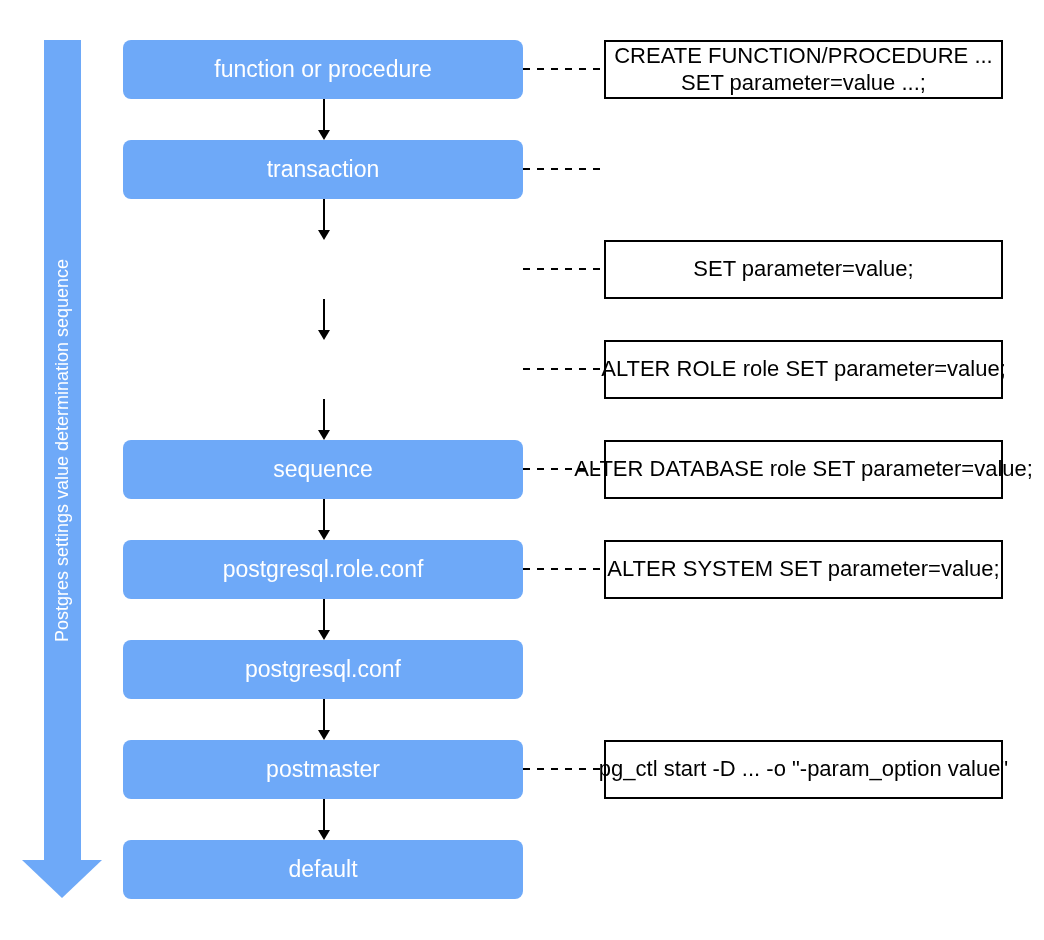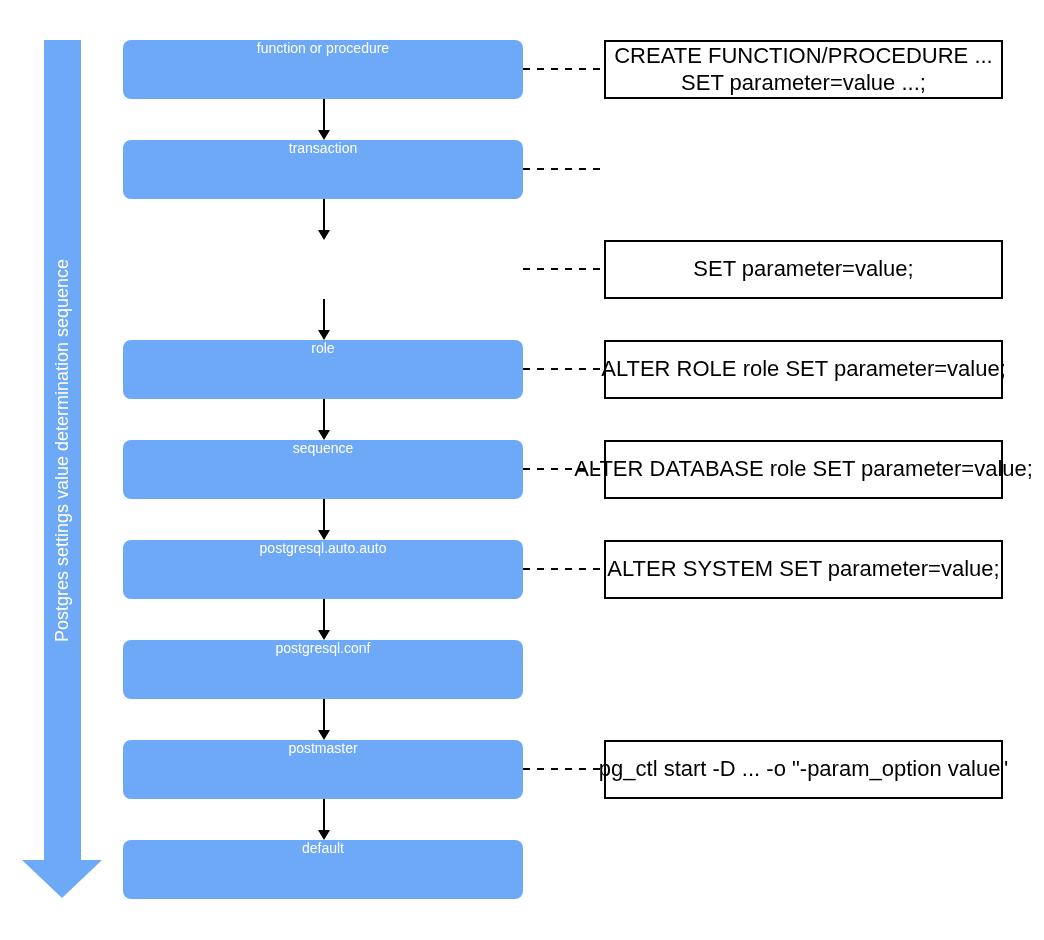--- a/index.html
+++ b/index.html
@@ -43,23 +43,23 @@
 
   
   .row{
     position:absolute;left:0;width:100%;height:59px;
     top:calc(40px + var(--i) * 100px);
   }
   .node{
     position:absolute;left:123px;top:0;width:400px;height:59px;
     background:var(--node-fill);
     border-radius:8px;
-    display:flex;justify-content:center;
+    display:flex;align-items:center;justify-content:center;
     color:var(--node-text);
-    font-size:14px;
+    font-size:23px;
   }
   .connector{
     position:absolute;left:523px;top:28px;width:81px;height:2px;
     background:repeating-linear-gradient(to right,var(--line) 0 7px,transparent 7px 14px);
   }
   .annotation{
     position:absolute;left:604px;top:0;width:399px;height:59px;
     box-sizing:border-box;
     background:var(--annotation-bg);
     border:2px solid var(--annotation-border);
@@ -115,42 +115,39 @@
   </div>
 
   <div class="row" style="--i:2">
     <div class="connector"></div>
     <div class="annotation">
       <span>SET parameter=value;</span>
     </div>
   </div>
 
   <div class="row" style="--i:3">
-    <div class="node">
-      <span>role</span>
-    </div>
     <div class="connector"></div>
     <div class="annotation">
       <span>ALTER ROLE role SET parameter=value;</span>
     </div>
   </div>
 
   <div class="row" style="--i:4">
     <div class="node">
       <span>sequence</span>
     </div>
     <div class="connector"></div>
     <div class="annotation">
       <span>ALTER DATABASE role SET parameter=value;</span>
     </div>
   </div>
 
   <div class="row" style="--i:5">
     <div class="node">
-      <span>postgresql.auto.auto</span>
+      <span>postgresql.role.conf</span>
     </div>
     <div class="connector"></div>
     <div class="annotation">
       <span>ALTER SYSTEM SET parameter=value;</span>
     </div>
   </div>
 
   <div class="row" style="--i:6">
     <div class="node">
       <span>postgresql.conf</span>

